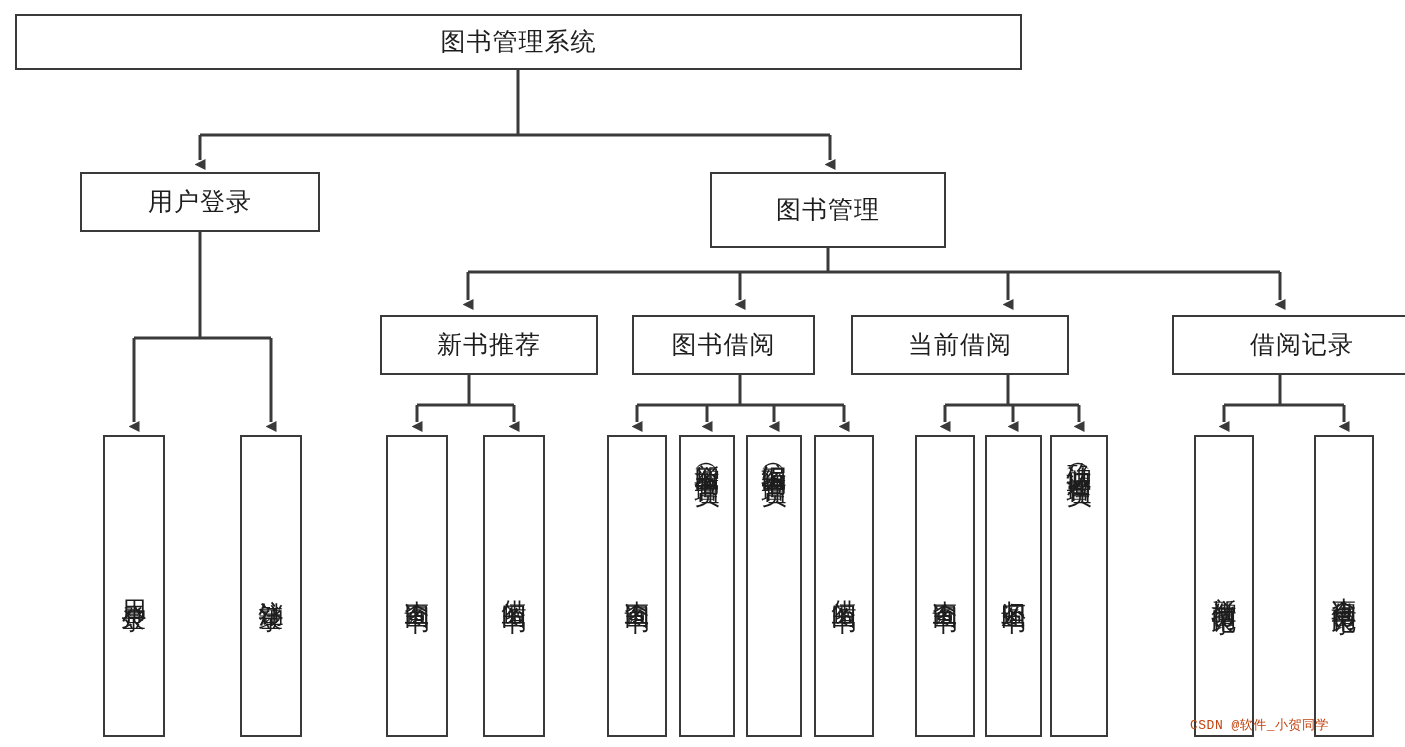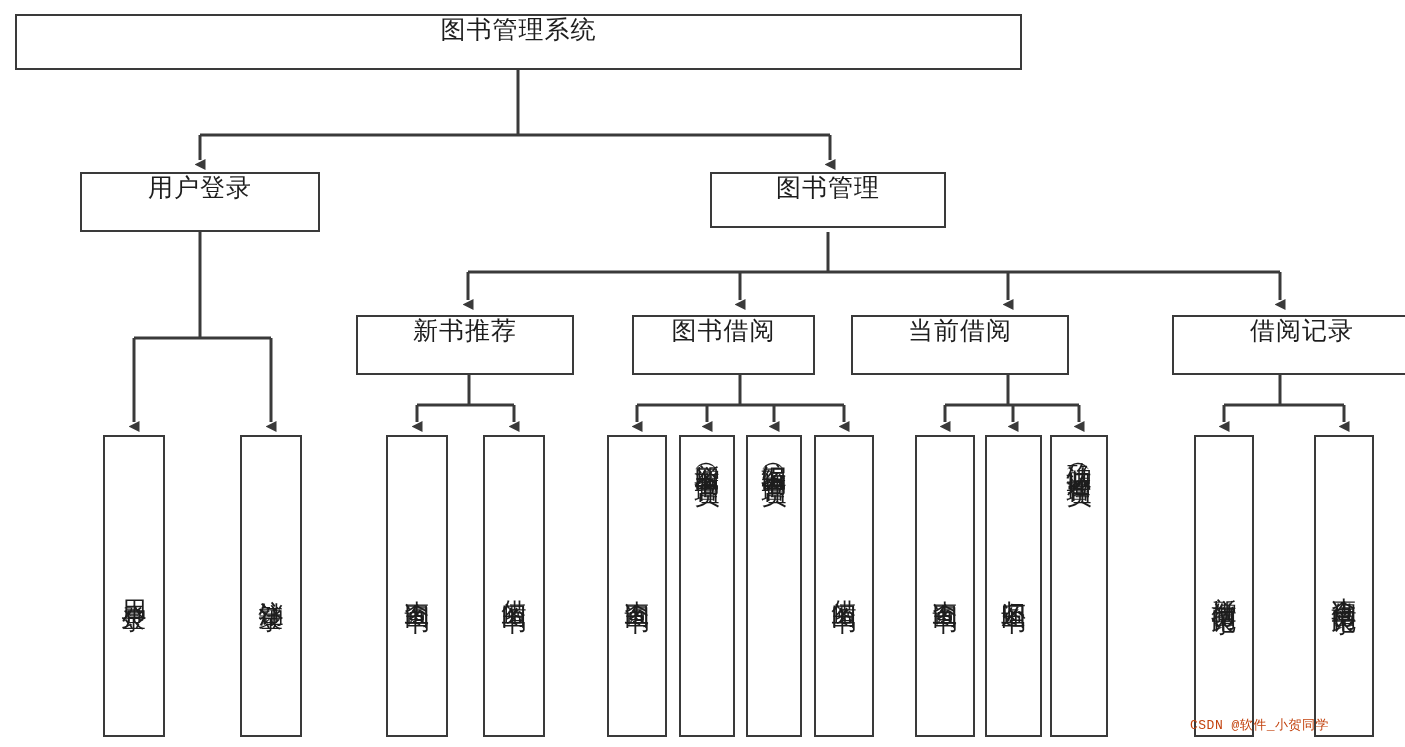--- a/index.html
+++ b/index.html
@@ -28,21 +28,21 @@
     width: 1405px;
     height: 747px;
     display: block;
   }
   .node-box {
     position: absolute;
     box-sizing: border-box;
     background: #ffffff;
     border: 2.5px solid #3a3a3a;
     display: flex;
-    align-items: flex-start;
+    align-items: center;
     justify-content: center;
     overflow: hidden;
   }
   .node-label-h {
     font-size: 25px;
     color: #1d1d1d;
     letter-spacing: 1px;
     line-height: 1.1;
     white-space: nowrap;
     text-align: center;
@@ -133,24 +133,24 @@
   </svg>
 
   <div class="node-box" id="node-root" style="left: 15px; top: 14px; width: 1007px; height: 56px;">
     <span class="node-label-h">图书管理系统</span>
   </div>
 
   <div id="generated-nodes">
       <div class="node-box" style="left: 80px; top: 172px; width: 240px; height: 60px;">
         <span class="node-label-h">用户登录</span>
       </div>
-      <div class="node-box" style="left: 710px; top: 172px; width: 236px; height: 56px;">
+      <div class="node-box" style="left: 710px; top: 172px; width: 236px; height: 76px;">
         <span class="node-label-h">图书管理</span>
       </div>
-      <div class="node-box" style="left: 356px; top: 315px; width: 218px; height: 60px;">
+      <div class="node-box" style="left: 380px; top: 315px; width: 218px; height: 60px;">
         <span class="node-label-h">新书推荐</span>
       </div>
       <div class="node-box" style="left: 632px; top: 315px; width: 183px; height: 60px;">
         <span class="node-label-h">图书借阅</span>
       </div>
       <div class="node-box" style="left: 851px; top: 315px; width: 218px; height: 60px;">
         <span class="node-label-h">当前借阅</span>
       </div>
       <div class="node-box" style="left: 1172px; top: 315px; width: 260px; height: 60px;">
         <span class="node-label-h">借阅记录</span>

